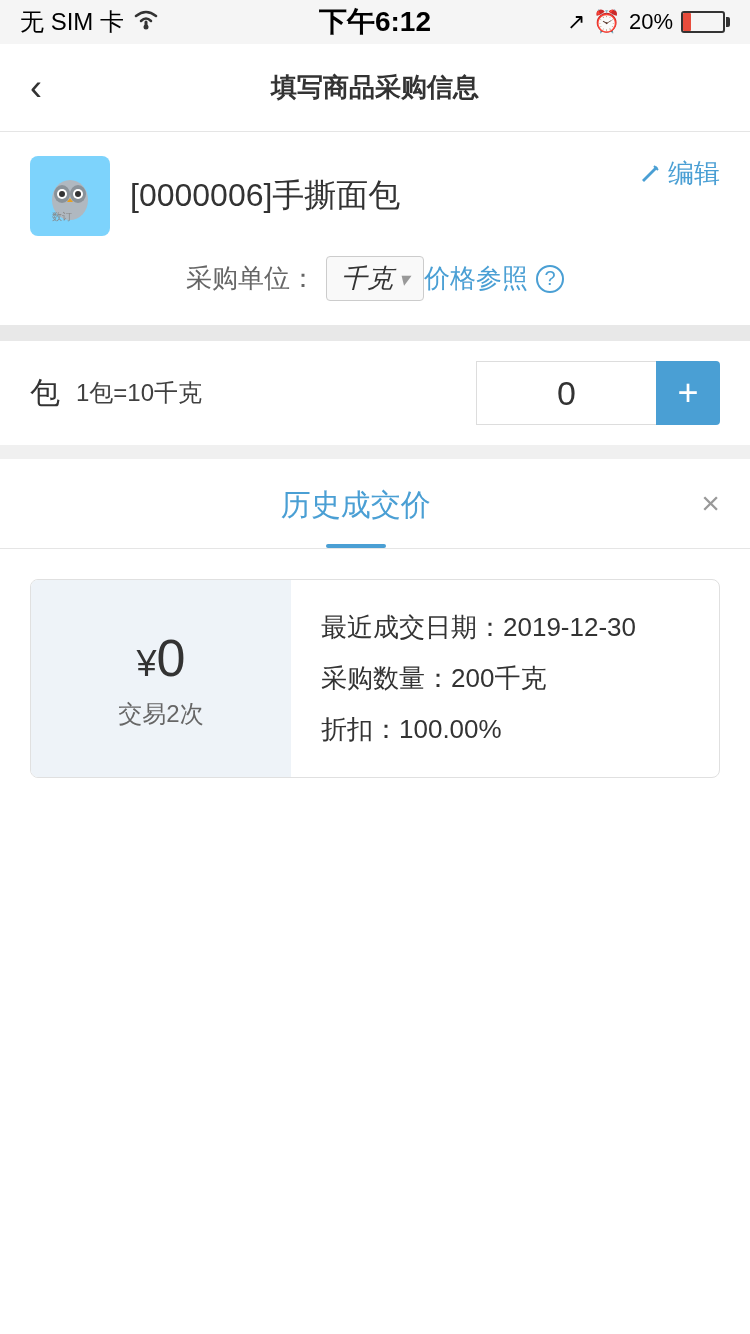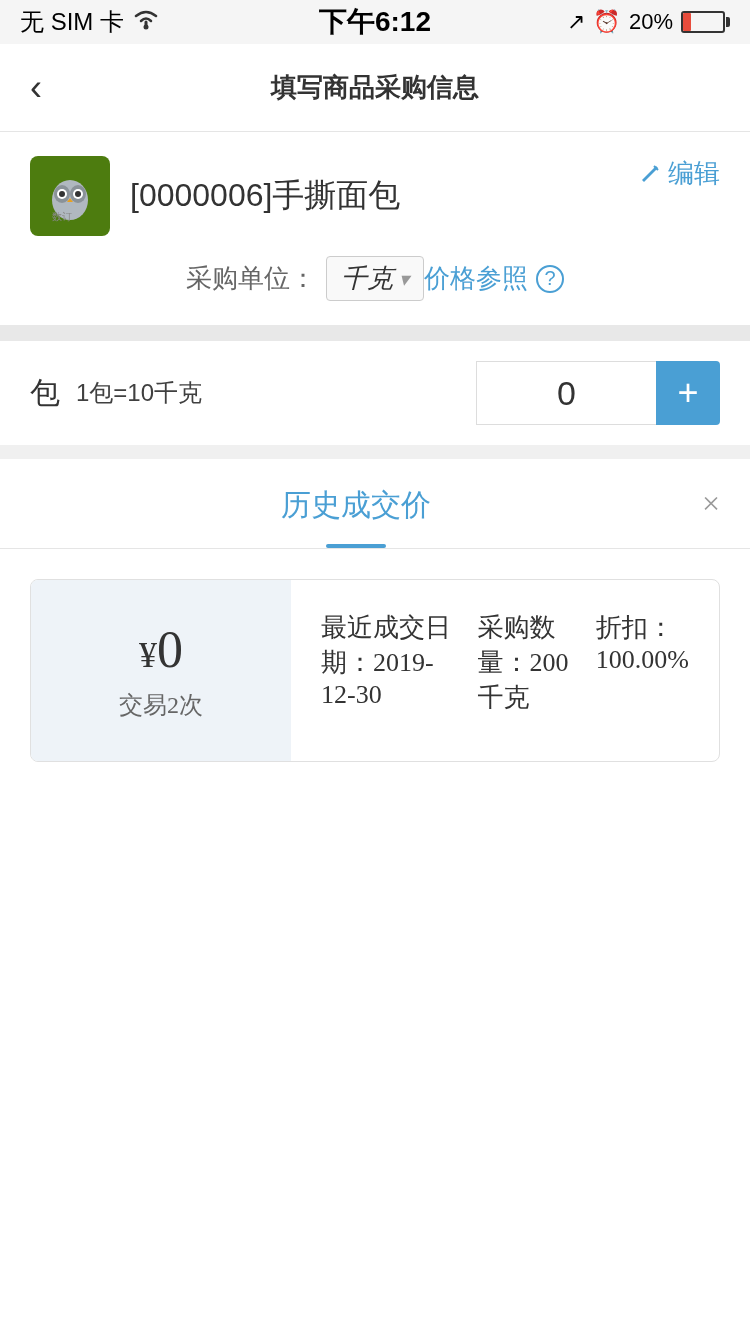--- a/index.html
+++ b/index.html
@@ -109,21 +109,21 @@
       margin-bottom: 20px;
     }
     .product-left {
       display: flex;
       align-items: center;
       gap: 20px;
     }
     .product-thumb {
       width: 80px;
       height: 80px;
-      background: #4d7c0f;
+      background: #7dd3fc;
       border-radius: 8px;
       display: flex;
       align-items: center;
       justify-content: center;
       overflow: hidden;
     }
     .product-thumb-img {
       width: 70px;
       height: 70px;
       display: flex;
@@ -241,21 +241,20 @@
       align-items: center;
       justify-content: center;
       cursor: pointer;
       border-radius: 0 4px 4px 0;
     }
 
     
     .tabs-section {
       background: #ffffff;
       margin-top: 14px;
-      font-family: Liberation Serif, serif;
     }
     .tabs-header {
       display: flex;
       align-items: center;
       border-bottom: 1px solid #e5e5e5;
       padding: 0 30px;
       position: relative;
     }
     .tab-item {
       flex: 1;
@@ -320,21 +319,21 @@
     }
     .history-trades {
       font-size: 24px;
       color: #666;
       margin-top: 10px;
     }
     .history-right {
       flex: 1;
       padding: 30px 30px;
       display: flex;
-      flex-direction: row;
+      flex-direction: column;
       justify-content: center;
       gap: 16px;
     }
     .history-row {
       font-size: 26px;
       color: #333;
     }
 
     
     .bottom-space {

